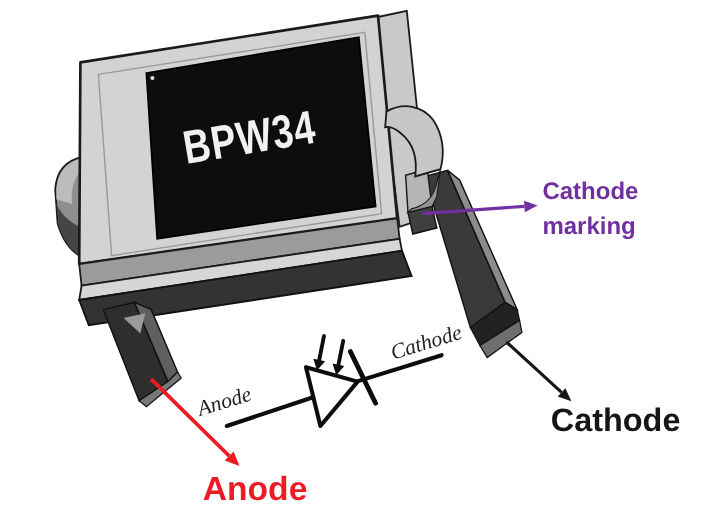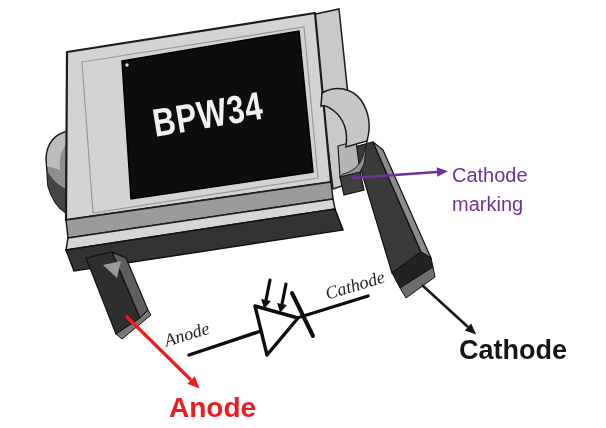--- a/index.html
+++ b/index.html
@@ -9,22 +9,22 @@
   }
   .stage svg{position:absolute;left:0;top:0;}
   .lbl{position:absolute;white-space:nowrap;}
   .bpw34{
     position:absolute;left:128px;top:94px;width:160px;text-align:center;
     font-weight:bold;font-size:37px;color:#f1f1f1;letter-spacing:1px;
     transform:rotate(-9.5deg) scale(0.84,1.06);transform-origin:center;
     font-family:"Liberation Sans",sans-serif;
   }
   .cathode-marking{
-    left:452px;top:161px;width:102px;white-space:normal;line-height:1.45;
-    font-weight:normal;font-size:20px;color:#7030a0;
+    left:452px;top:146px;width:102px;white-space:normal;line-height:1.45;
+    font-weight:bold;font-size:20px;color:#7030a0;
   }
   .cathode-big{left:459px;top:335px;font-weight:bold;font-size:27px;color:#161616;}
   .anode-big{left:169px;top:392px;font-weight:bold;font-size:28px;color:#ed1c24;}
   .schlbl{
     position:absolute;font-family:"Liberation Serif",serif;font-style:italic;
     font-size:18px;color:#1f1f1f;transform-origin:0 50%;transform:rotate(-17deg);
   }
   .sch-anode{left:165px;top:331px;}
   .sch-cathode{left:326px;top:284px;}
 </style>

